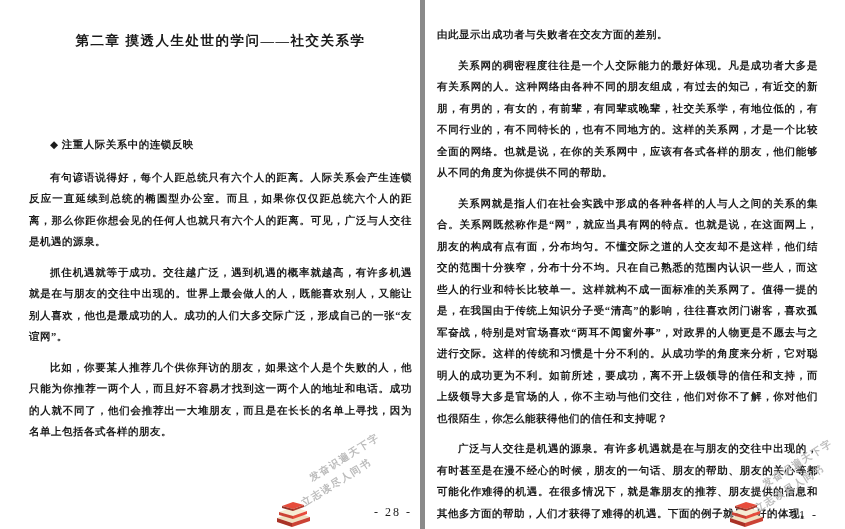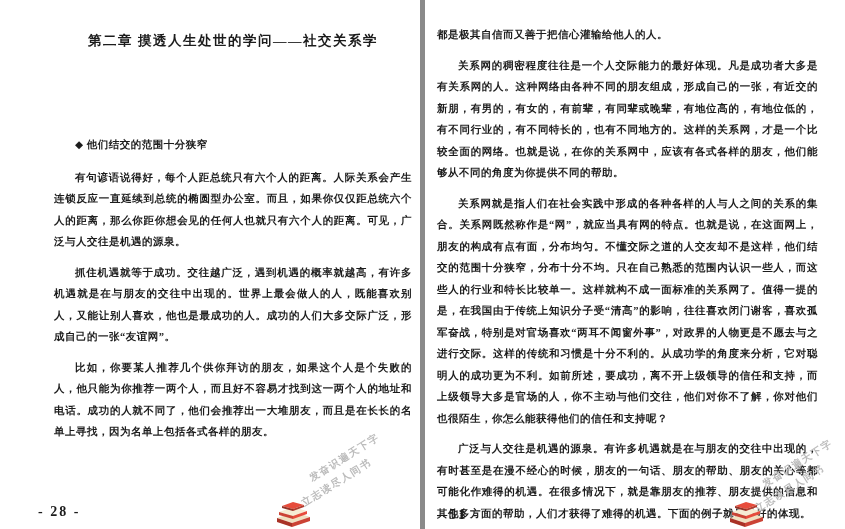--- a/index.html
+++ b/index.html
@@ -8,21 +8,21 @@
   .spread {
     position: relative;
     width: 845px; height: 529px;
     display: flex;
     background: #ffffff;
     font-family: "Liberation Serif", "DejaVu Serif", serif;
     color: #1c1c1c;
   }
 
   .page { position: relative; height: 529px; background: #ffffff; overflow: hidden; }
-  .page-left  { width: 420px; padding: 26px 8px 0 54px; }
+  .page-left  { width: 420px; padding: 26px 8px 0 29px; }
   .page-right { width: 420px; padding: 24px 27px 0 12px; }
 
   .divider { width: 5px; height: 529px; background: #8a8a8a; flex: none; }
 
   .chapter-title {
     font-size: 13.5px;
     font-weight: bold;
     text-align: center;
     letter-spacing: 1.5px;
     white-space: nowrap;
@@ -46,23 +46,23 @@
     line-height: 21.5px;
     text-indent: 2em;
     margin: 20px 0 11px 0;
     letter-spacing: 0.5px;
   }
 
   .pagenum {
     position: absolute;
     bottom: 9px;
     left: 38px; right: 8px;
-    text-align: left;
-    font-size: 14px;
-    font-weight: bold;
+    text-align: right;
+    font-size: 12px;
+    font-weight: normal;
     letter-spacing: 2px;
   }
   .page-right .pagenum { left: 12px; right: 27px; bottom: 6px; }
 
   
   .watermark {
     position: absolute;
     bottom: 0;
     pointer-events: none;
     overflow: visible;
@@ -87,21 +87,21 @@
 </style>
 </head>
 <body>
 
 <div class="spread">
 
   <div class="page page-left">
     <h1 class="chapter-title">第二章 摸透人生处世的学问——社交关系学</h1>
 
 
-    <p class="subheading">◆ 他们结交的范围十分狭窄</p>
+    <p class="subheading">◆ 注重人际关系中的连锁反映</p>
 
     <p class="para">有句谚语说得好，每个人距总统只有六个人的距离。人际关系会产生连锁反应一直延续到总统的椭圆型办公室。而且，如果你仅仅距总统六个人的距离，那么你距你想会见的任何人也就只有六个人的距离。可见，广泛与人交往是机遇的源泉。</p>
     <p class="para">抓住机遇就等于成功。交往越广泛，遇到机遇的概率就越高，有许多机遇就是在与朋友的交往中出现的。世界上最会做人的人，既能喜欢别人，又能让别人喜欢，他也是最成功的人。成功的人们大多交际广泛，形成自己的一张“友谊网”。</p>
     <p class="para">比如，你要某人推荐几个供你拜访的朋友，如果这个人是个失败的人，他只能为你推荐一两个人，而且好不容易才找到这一两个人的地址和电话。成功的人就不同了，他们会推荐出一大堆朋友，而且是在长长的名单上寻找，因为名单上包括各式各样的朋友。</p>
 
     <div class="pagenum">- 28 -</div>
 
     <div class="watermark">
       <span class="wm-line wm-line-1">发奋识遍天下字</span>
       <span class="wm-line wm-line-2">立志读尽人间书</span>
@@ -115,22 +115,22 @@
         <polygon points="6,7 17,10 28,6 17,3" fill="#e74c3c"></polygon>
         <polygon points="6,7 6,9 17,12 17,10" fill="#943126"></polygon>
         <polygon points="17,10 17,12 28,8 28,6" fill="#b03a2e"></polygon>
       </svg>
     </div>
   </div>
 
   <div class="divider"></div>
 
   <div class="page page-right">
-    <p class="para no-indent">都是极其自信而又善于把信心灌输给他人的人。</p>
-    <p class="para">关系网的稠密程度往往是一个人交际能力的最好体现。凡是成功者大多是有关系网的人。这种网络由各种不同的朋友组成，形成自己的一张，有近交的新朋，有男的，有女的，有前辈，有同辈或晚辈，有地位高的，有地位低的，有不同行业的，有不同特长的，也有不同地方的。这样的关系网，才是一个比较全面的网络。也就是说，在你的关系网中，应该有各式各样的朋友，他们能够从不同的角度为你提供不同的帮助。</p>
+    <p class="para no-indent">由此显示出成功者与失败者在交友方面的差别。</p>
+    <p class="para">关系网的稠密程度往往是一个人交际能力的最好体现。凡是成功者大多是有关系网的人。这种网络由各种不同的朋友组成，有过去的知己，有近交的新朋，有男的，有女的，有前辈，有同辈或晚辈，社交关系学，有地位低的，有不同行业的，有不同特长的，也有不同地方的。这样的关系网，才是一个比较全面的网络。也就是说，在你的关系网中，应该有各式各样的朋友，他们能够从不同的角度为你提供不同的帮助。</p>
     <p class="para">关系网就是指人们在社会实践中形成的各种各样的人与人之间的关系的集合。关系网既然称作是“网”，就应当具有网的特点。也就是说，在这面网上，朋友的构成有点有面，分布均匀。不懂交际之道的人交友却不是这样，他们结交的范围十分狭窄，分布十分不均。只在自己熟悉的范围内认识一些人，而这些人的行业和特长比较单一。这样就构不成一面标准的关系网了。值得一提的是，在我国由于传统上知识分子受“清高”的影响，往往喜欢闭门谢客，喜欢孤军奋战，特别是对官场喜欢“两耳不闻窗外事”，对政界的人物更是不愿去与之进行交际。这样的传统和习惯是十分不利的。从成功学的角度来分析，它对聪明人的成功更为不利。如前所述，要成功，离不开上级领导的信任和支持，而上级领导大多是官场的人，你不主动与他们交往，他们对你不了解，你对他们也很陌生，你怎么能获得他们的信任和支持呢？</p>
     <p class="para">广泛与人交往是机遇的源泉。有许多机遇就是在与朋友的交往中出现的，有时甚至是在漫不经心的时候，朋友的一句话、朋友的帮助、朋友的关心等都可能化作难得的机遇。在很多情况下，就是靠朋友的推荐、朋友提供的信息和其他多方面的帮助，人们才获得了难得的机遇。下面的例子就是最好的体现。</p>
 
     <div class="pagenum">- 51 -</div>
 
     <div class="watermark">
       <span class="wm-line wm-line-1">发奋识遍天下字</span>
       <span class="wm-line wm-line-2">立志读尽人间书</span>
       <svg class="book-icon" width="36" height="30" viewBox="0 0 36 30">
         <polygon points="1,19 16,24 34,18 19,13" fill="#f0e0c0"></polygon>

